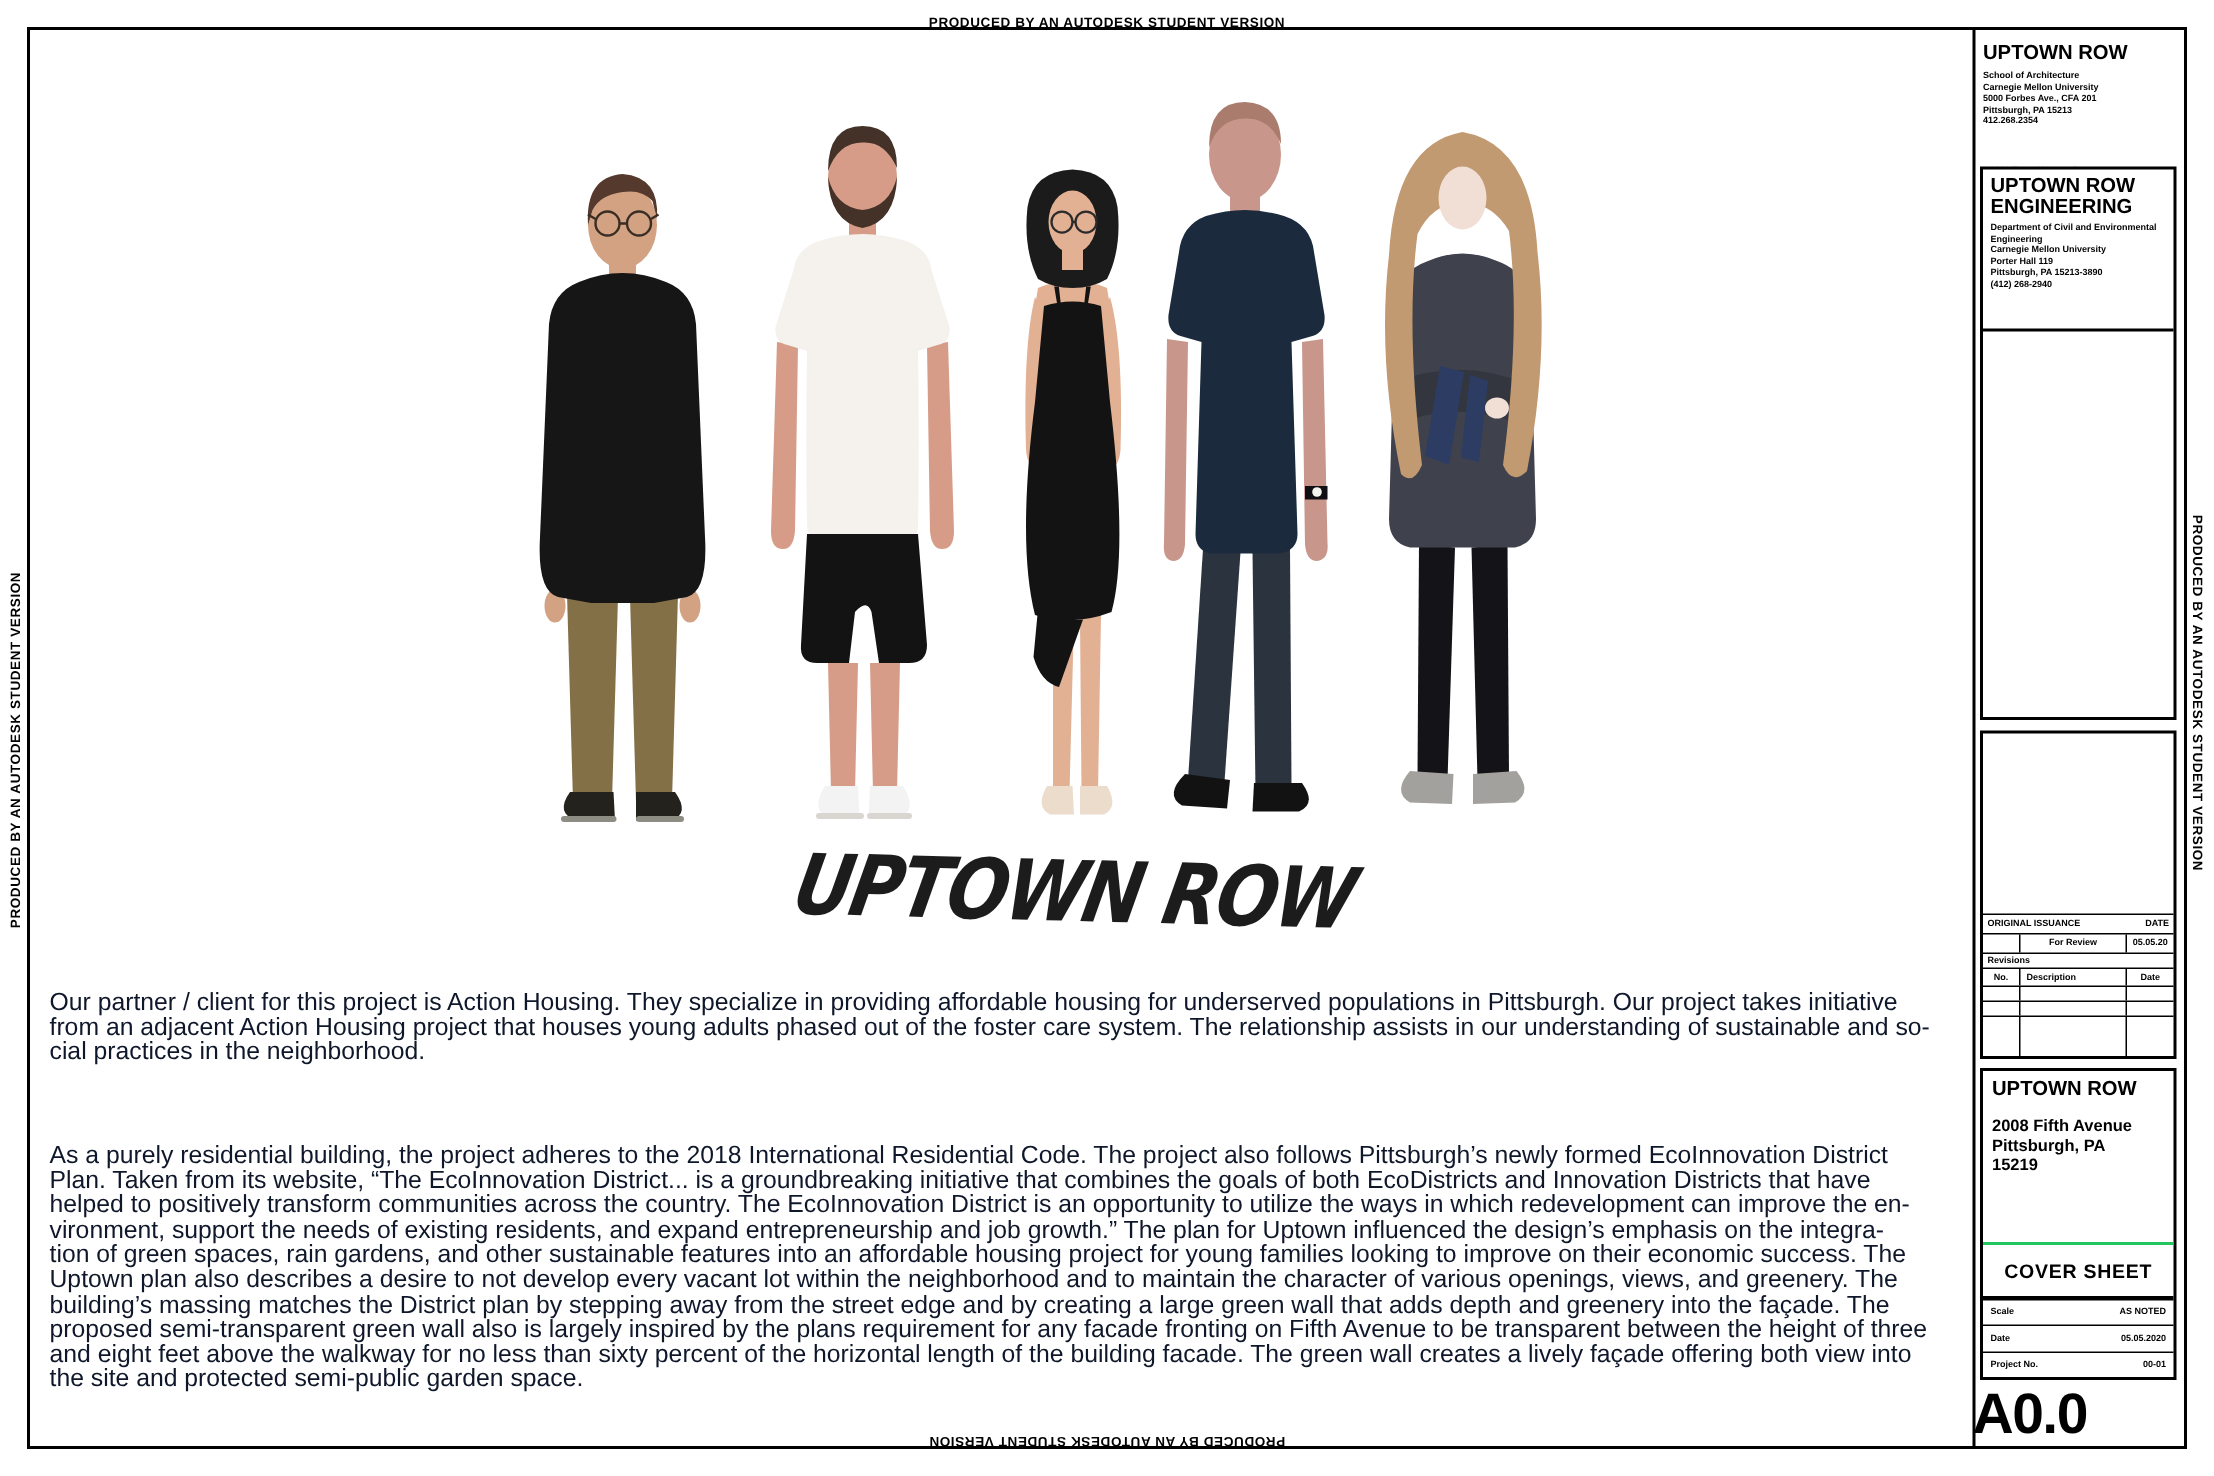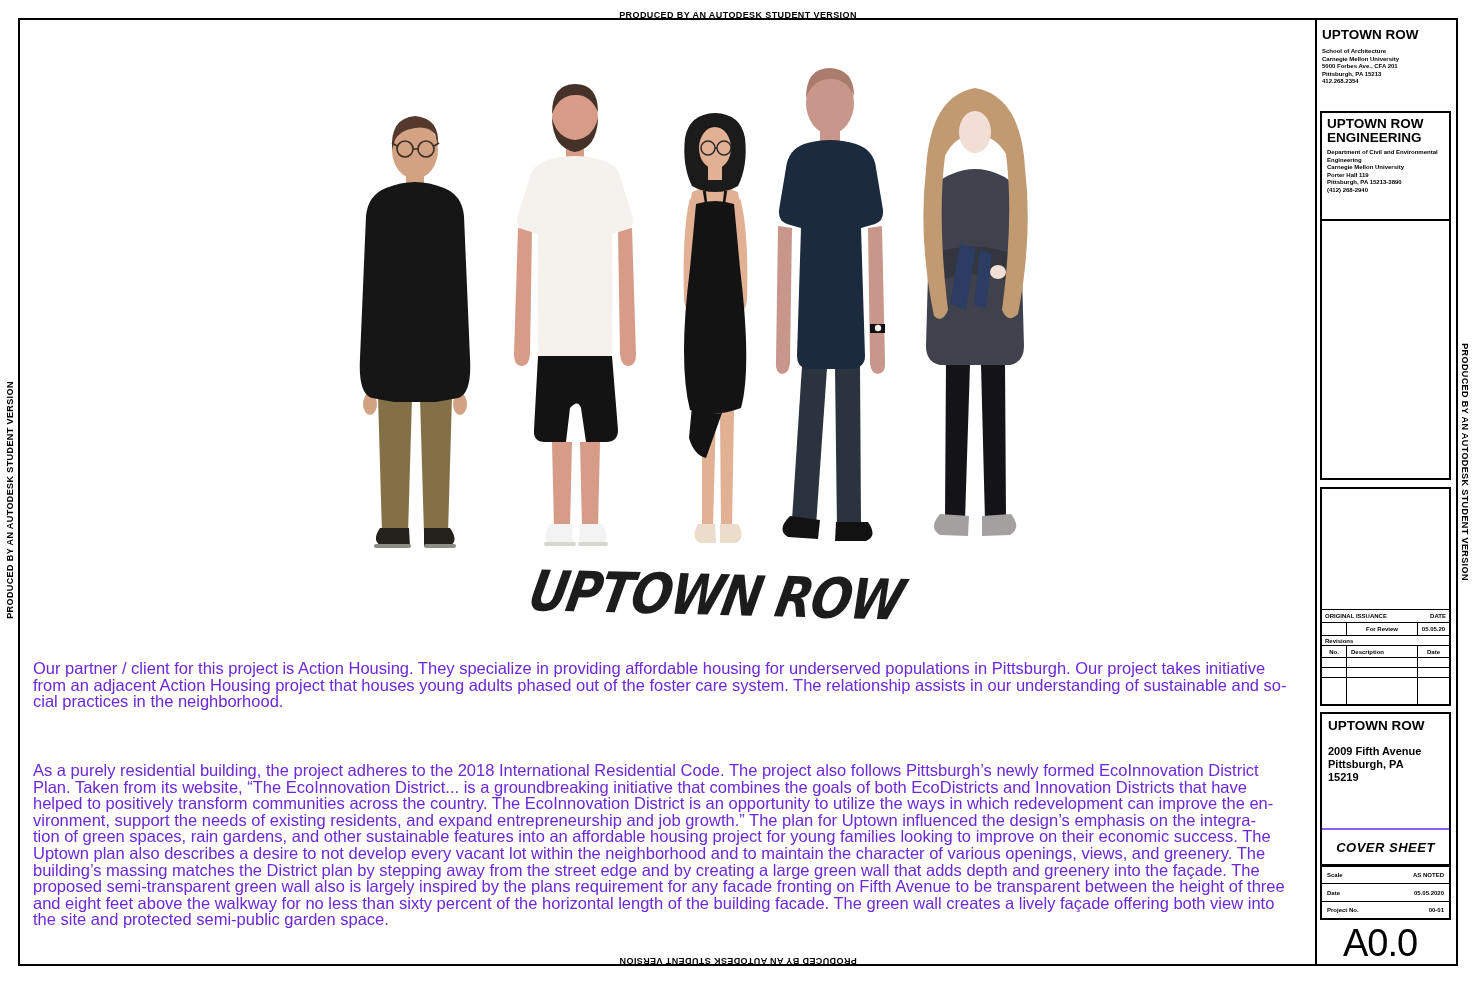--- a/index.html
+++ b/index.html
@@ -21,21 +21,21 @@
   
   #figures { left:340px; top:58px; width:740px; height:500px; }
 
   
   #logo { left:530px; top:558px; width:420px; font-family:"DejaVu Sans", sans-serif;
     font-size:56px; font-weight:bold; font-style:italic; letter-spacing:-2px; color:#1c1c1c;
     transform:rotate(1.5deg) skewX(-9deg) scaleX(.86); transform-origin:left center; white-space:nowrap; }
 
   
   .para { left:33px; width:1274px; font-size:16.5px; line-height:16.6px; white-space:pre-line;
-    text-align:left; color:#6d28d9; }
+    text-align:left; color:#0f172a; }
   #para-1 { top:660px; }
   #para-2 { top:762px; }
 
   
   .tb { font-weight:bold; }
   .tb-name  { font-size:13.5px; line-height:14px; }
   .tb-tiny  { font-size:6px;   line-height:6.6px; }
 
   #arch-block { left:1322px; top:28px; width:128px; }
   #arch-block .tb-tiny { margin-top:1px; }
@@ -61,29 +61,29 @@
   .irow.r-colhead { height:12px; }
   .irow.r-empty-s { height:10px; }
   .irow.r-empty-l { flex:0 0 27px; }
   .irow .lbl { font-size:6px; font-weight:bold; }
 
   #project-box { left:1320px; top:712px; width:131px; height:208px; display:flex; flex-direction:column; }
   #project-top { padding:5px 6px 0 6px; }
   #project-name { margin-bottom:12px; }
   #project-address { font-size:11px; line-height:13px; white-space:pre-line; }
   #project-spacer { flex:1; }
-  #cover-title-section { border-top:2px solid #8b5cf6; border-bottom:2px solid #000; height:38px;
-    display:flex; align-items:center; justify-content:center; font-size:13px; font-weight:bold; letter-spacing:.5px;font-style:italic; }
+  #cover-title-section { border-top:2px solid #22c55e; border-bottom:2px solid #000; height:38px;
+    display:flex; align-items:center; justify-content:center; font-size:13px; font-weight:bold; letter-spacing:.5px; }
   .prow { height:17.3px; display:flex; align-items:center; justify-content:space-between;
     padding:0 5px; border-top:1.5px solid #000; }
   .prow:first-of-type { border-top:none; }
   .prow .lbl, .prow .val { font-size:6px; font-weight:bold; }
 
-  #sheet-number { left:1315px; top:922px; width:130px; text-align:center;
-    font-size:38px; font-weight:normal; letter-spacing:-1px; }
+  #sheet-number { left:1315px; top:922px; width:130px; 
+    font-size:38px; font-weight:bold; letter-spacing:-1px; }
 </style>
 </head>
 <body>
 
 <div class="abs" id="sheet-border"></div>
 <div class="abs" id="titleblock-divider"></div>
 
 <div class="abs watermark" id="wm-top">PRODUCED BY AN AUTODESK STUDENT VERSION</div>
 <div class="abs watermark" id="wm-bottom">PRODUCED BY AN AUTODESK STUDENT VERSION</div>
 <div class="abs watermark" id="wm-left">PRODUCED BY AN AUTODESK STUDENT VERSION</div>
@@ -323,21 +323,21 @@
   <div class="irow r-empty-l">
       <span class="c1"></span>
       <span class="c2 vl"></span>
       <span class="c3 vl"></span>
     </div>
 </div>
 
 <div class="abs tb tb-box" id="project-box">
   <div id="project-top">
     <div class="tb-name" id="project-name">UPTOWN ROW</div>
-    <div id="project-address">2009 Fifth Avenue
+    <div id="project-address">2008 Fifth Avenue
 Pittsburgh, PA
 15219</div>
   </div>
   <div id="project-spacer"></div>
   <div id="cover-title-section">COVER SHEET</div>
   <div class="prow">
     <span class="lbl">Scale</span>
     <span class="val">AS NOTED</span>
   </div>
   <div class="prow">

